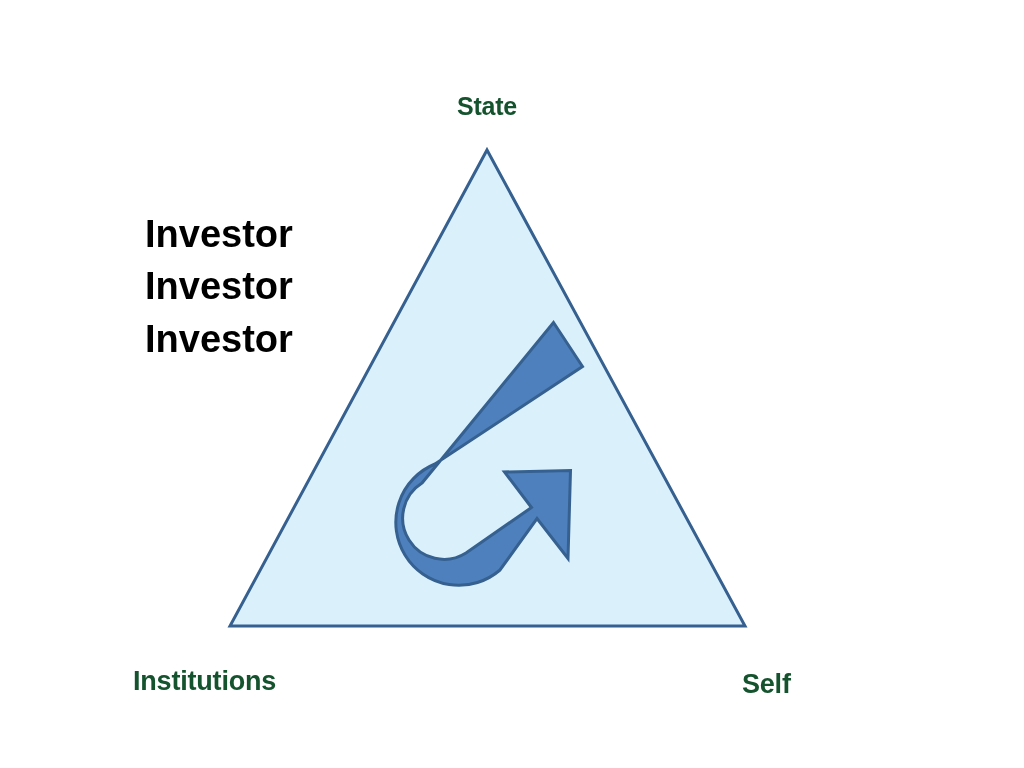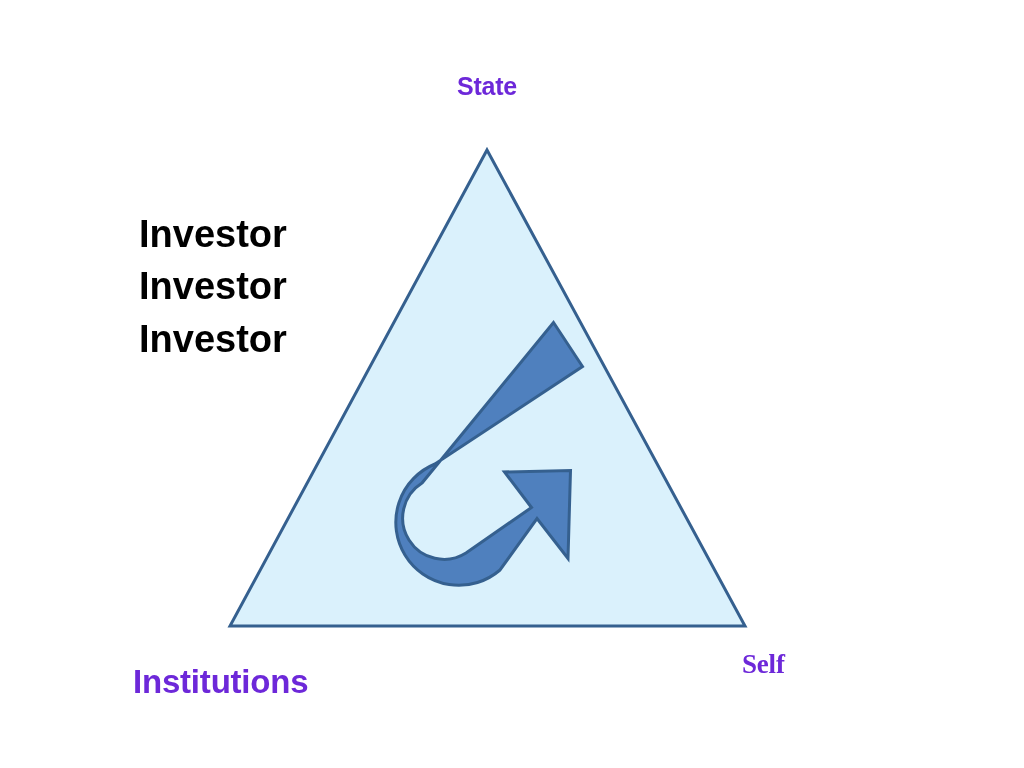--- a/index.html
+++ b/index.html
@@ -22,58 +22,59 @@
   }
   #diagram-svg {
     position: absolute;
     left: 0;
     top: 0;
     width: 1024px;
     height: 768px;
   }
   .label {
     position: absolute;
-    color: #6d28d9;
+    color: #14532d;
     font-weight: bold;
     font-family: "Liberation Sans", sans-serif;
     white-space: nowrap;
     line-height: 1.0;
     letter-spacing: -0.2px;
+    margin-top: 20px;
   }
   #label-state {
     left: 0;
     top: 74px;
     width: 974px;
     text-align: center;
     font-size: 25px;
   }
   #label-institutions {
     left: 133px;
-    top: 665px;
-    font-size: 33px;
+    top: 648px;
+    font-size: 27px;
   }
   #label-self {
     left: 742px;
     top: 651px;
     font-size: 27px;
-    font-family: Liberation Serif, serif;
   }
   #diagram-title {
     position: absolute;
     left: 139px;
     top: 208px;
     width: 260px;
     color: #000000;
     font-weight: bold;
     font-size: 38px;
     line-height: 1.38;
     font-family: "Liberation Sans", sans-serif;
   }
   #diagram-title .title-line {
     display: block;
+    margin-left: 6px;
   }
 </style>
 </head>
 <body>
 
 <div id="slide">
 
   <svg id="diagram-svg" viewBox="0 0 1024 768" xmlns="http://www.w3.org/2000/svg">
 
     <polygon points="487,150 745,626 230,626" fill="#DAF1FC" stroke="#35608F" stroke-width="3" stroke-linejoin="miter"></polygon>

